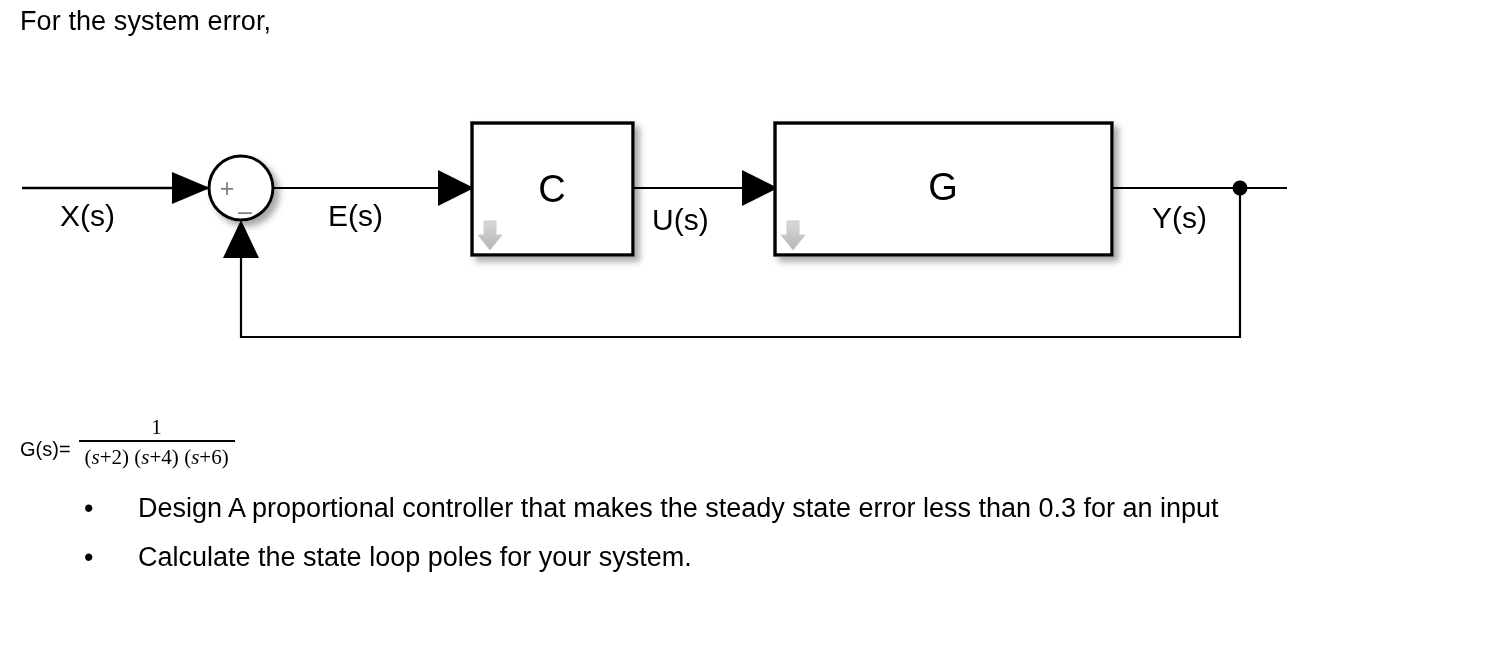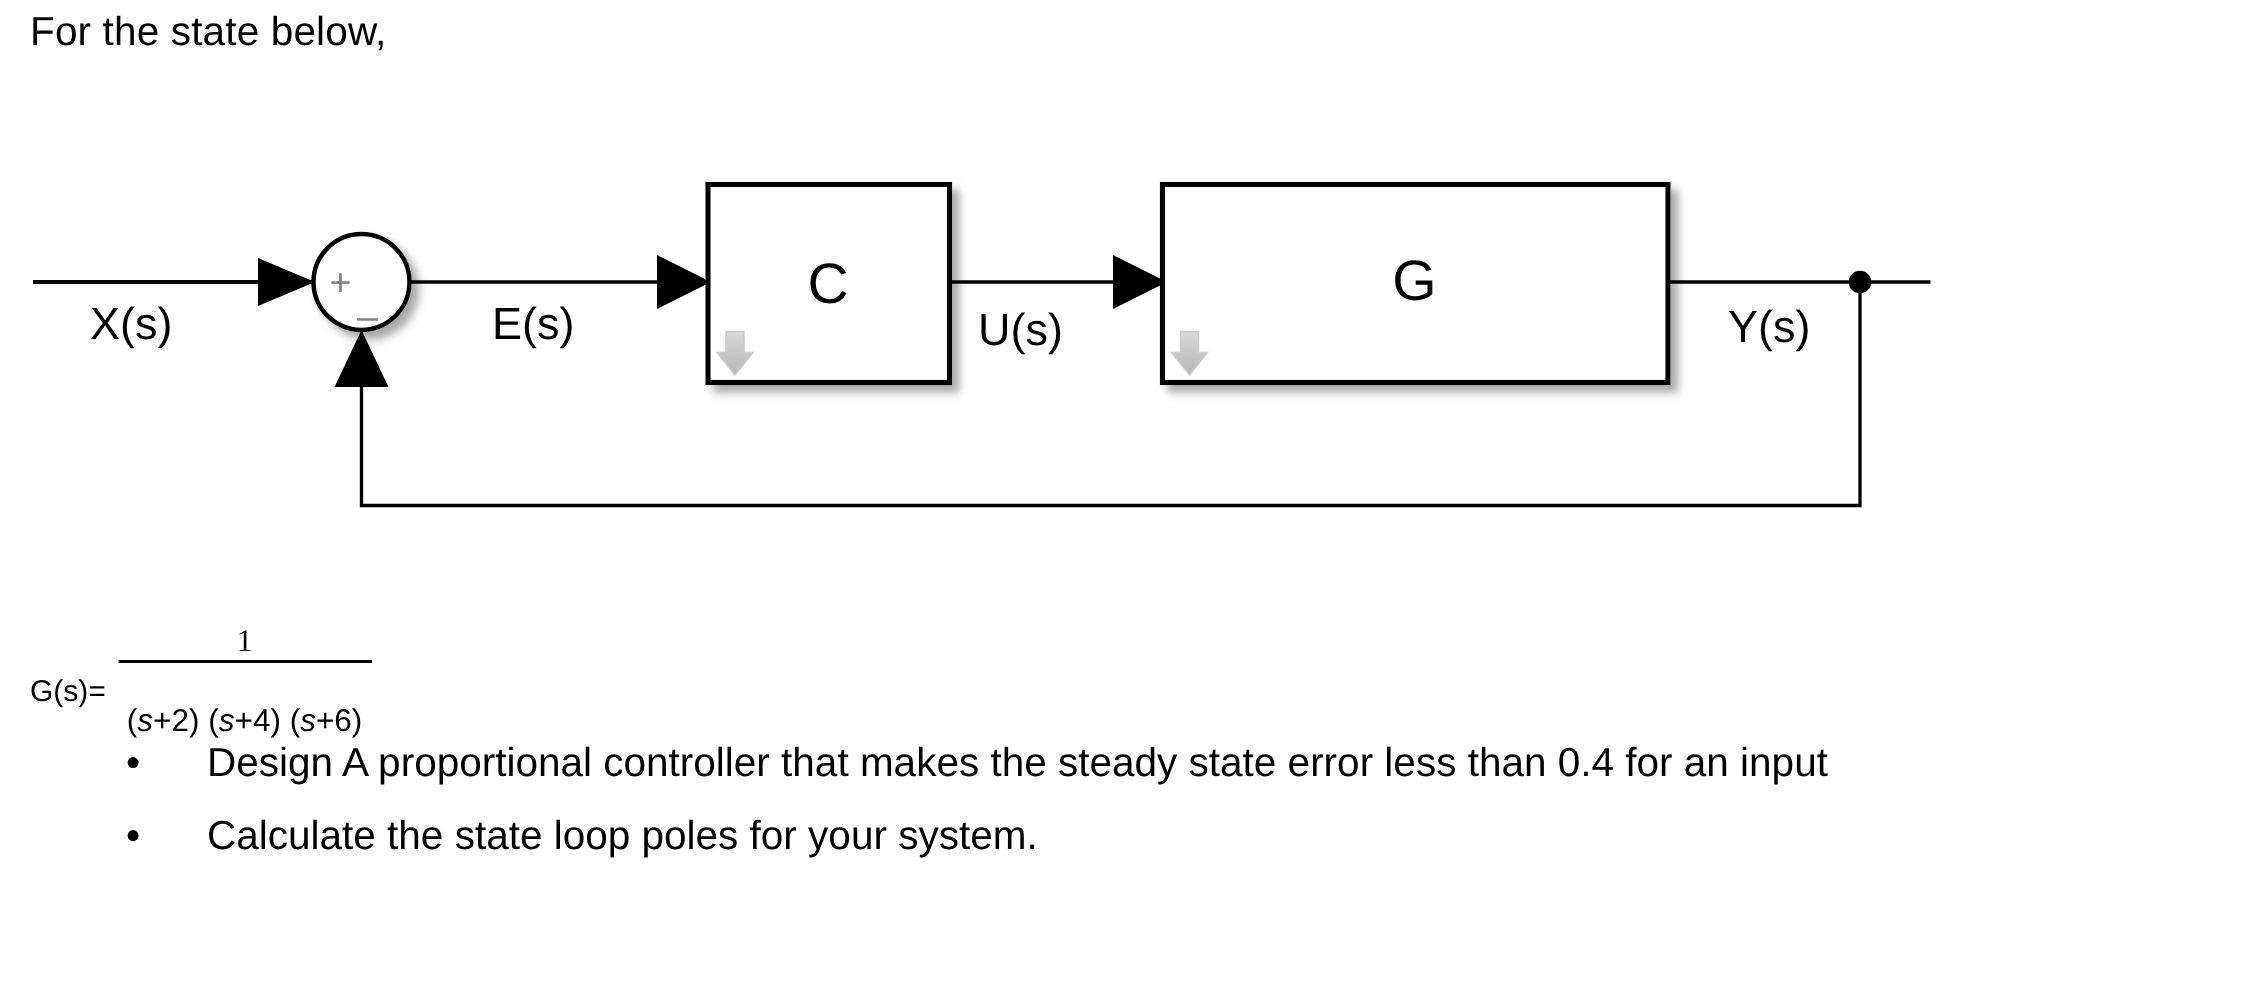--- a/index.html
+++ b/index.html
@@ -40,22 +40,21 @@
     font-size:21px;line-height:24px;
     padding:0 10px 1px 10px;
     font-family:"Liberation Serif", serif;
   }
   .frac .bar{
     height:2px;background:#000;width:100%;
   }
   .frac .den{
     font-size:21px;line-height:26px;
     padding:2px 6px 0 6px;white-space:nowrap;
-    font-family:Liberation Sans, sans-serif;
-    margin-top:24px;
+    font-family:Liberation Serif, serif;
   }
   .frac .den i{font-style:italic;}
 
   
   .bullets{
     position:absolute;left:70px;top:488px;
     width:1420px;
   }
   .bullet{
     position:relative;
@@ -68,21 +67,21 @@
     position:absolute;left:14px;top:0;
     font-size:27px;line-height:41px;
   }
   .bullet .l2{display:block;}
 </style>
 </head>
 <body>
 
 <div class="page">
 
-  <div class="intro">For the state below,</div>
+  <div class="intro">For the system error,</div>
 
   <div class="diagram">
     <svg width="1508" height="400" viewBox="0 0 1508 400" xmlns="http://www.w3.org/2000/svg">
       <defs>
         <filter id="blkshadow" x="-20%" y="-20%" width="160%" height="170%">
           <feDropShadow dx="5" dy="5" stdDeviation="3" flood-color="#9a9a9a" flood-opacity="0.85"></feDropShadow>
         </filter>
         <linearGradient id="arrGrad" x1="0" y1="0" x2="0" y2="1">
           <stop offset="0%" stop-color="#d8d8d8"></stop>
           <stop offset="100%" stop-color="#b6b6b6"></stop>
@@ -141,21 +140,21 @@
         <span><span>(</span><i>s</i><span>+4)</span></span>
         <span><span>(</span><i>s</i><span>+6)</span></span>
       </span>
     </span>
   </div>
 
   <div class="bullets">
 
     <div class="bullet">
       <span class="dot">•</span>
-      <span class="l1">Design A proportional controller that makes the steady state error less than 0.4 for an input</span>
+      <span class="l1">Design A proportional controller that makes the steady state error less than 0.3 for an input</span>
     </div>
 
     <div class="bullet">
       <span class="dot">•</span>
       <span class="l1">Calculate the state loop poles for your system.</span>
     </div>
 
   </div>
 
 </div>

